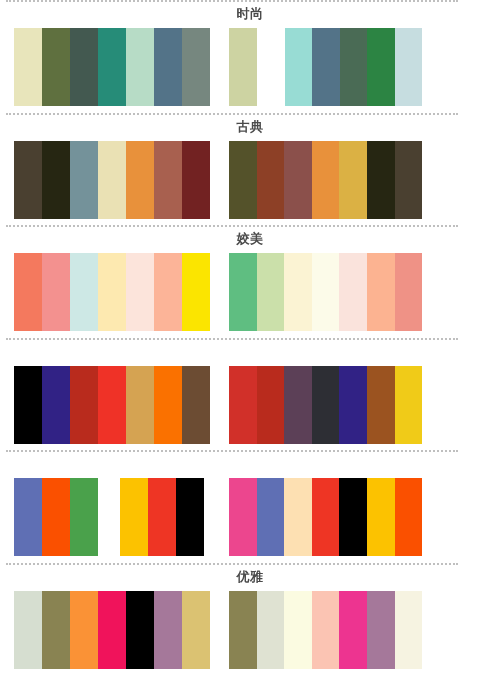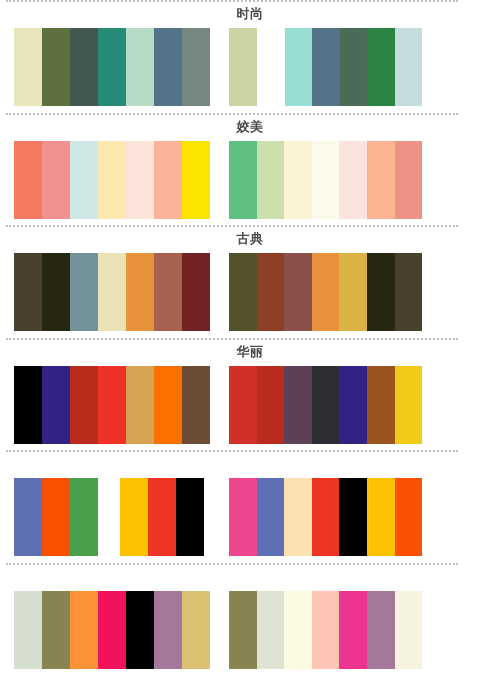--- a/index.html
+++ b/index.html
@@ -92,20 +92,44 @@
           <div class="swatch" title="#98dcd4" style="width: 27.4px; background: rgb(152, 220, 212);"></div>
           <div class="swatch" title="#537388" style="width: 27.4px; background: rgb(83, 115, 136);"></div>
           <div class="swatch" title="#4a6b55" style="width: 27.4px; background: rgb(74, 107, 85);"></div>
           <div class="swatch" title="#2c8443" style="width: 27.4px; background: rgb(44, 132, 67);"></div>
           <div class="swatch" title="#c6dde0" style="width: 27.4px; background: rgb(198, 221, 224);"></div>
         </div>
       </div>
     </div>
     <div class="palette-section">
       <div class="section-divider" style="border-top-color: rgb(180, 180, 180);"></div>
+      <div class="section-title" style="color: rgb(74, 74, 74);">古典</div>
+      <div class="swatch-row">
+        <div class="swatch-group" style="left: 14px;">
+          <div class="swatch" title="#4a4030" style="width: 28px; background: rgb(74, 64, 48);"></div>
+          <div class="swatch" title="#262612" style="width: 28px; background: rgb(38, 38, 18);"></div>
+          <div class="swatch" title="#74929a" style="width: 28px; background: rgb(116, 146, 154);"></div>
+          <div class="swatch" title="#eae1b4" style="width: 28px; background: rgb(234, 225, 180);"></div>
+          <div class="swatch" title="#e8913b" style="width: 28px; background: rgb(232, 145, 59);"></div>
+          <div class="swatch" title="#a8604f" style="width: 28px; background: rgb(168, 96, 79);"></div>
+          <div class="swatch" title="#722222" style="width: 28px; background: rgb(114, 34, 34);"></div>
+        </div>
+        <div class="swatch-group" style="left: 229px;">
+          <div class="swatch" title="#54522a" style="width: 27.6px; background: rgb(84, 82, 42);"></div>
+          <div class="swatch" title="#8d4026" style="width: 27.6px; background: rgb(141, 64, 38);"></div>
+          <div class="swatch" title="#8b504b" style="width: 27.6px; background: rgb(139, 80, 75);"></div>
+          <div class="swatch" title="#e8913b" style="width: 27.6px; background: rgb(232, 145, 59);"></div>
+          <div class="swatch" title="#dbb144" style="width: 27.6px; background: rgb(219, 177, 68);"></div>
+          <div class="swatch" title="#262612" style="width: 27.6px; background: rgb(38, 38, 18);"></div>
+          <div class="swatch" title="#4a4030" style="width: 27.6px; background: rgb(74, 64, 48);"></div>
+        </div>
+      </div>
+    </div>
+    <div class="palette-section">
+      <div class="section-divider" style="border-top-color: rgb(180, 180, 180);"></div>
       <div class="section-title" style="color: rgb(74, 74, 74);">姣美</div>
       <div class="swatch-row">
         <div class="swatch-group" style="left: 14px;">
           <div class="swatch" title="#f4795e" style="width: 28px; background: rgb(244, 121, 94);"></div>
           <div class="swatch" title="#f3918f" style="width: 28px; background: rgb(243, 145, 143);"></div>
           <div class="swatch" title="#cde8e5" style="width: 28px; background: rgb(205, 232, 229);"></div>
           <div class="swatch" title="#fde9b0" style="width: 28px; background: rgb(253, 233, 176);"></div>
           <div class="swatch" title="#fce4db" style="width: 28px; background: rgb(252, 228, 219);"></div>
           <div class="swatch" title="#fcb498" style="width: 28px; background: rgb(252, 180, 152);"></div>
           <div class="swatch" title="#fbe500" style="width: 28px; background: rgb(251, 229, 0);"></div>
@@ -116,45 +140,20 @@
           <div class="swatch" title="#fbf3d3" style="width: 27.6px; background: rgb(251, 243, 211);"></div>
           <div class="swatch" title="#fcfbe9" style="width: 27.6px; background: rgb(252, 251, 233);"></div>
           <div class="swatch" title="#fae3dc" style="width: 27.6px; background: rgb(250, 227, 220);"></div>
           <div class="swatch" title="#fcb391" style="width: 27.6px; background: rgb(252, 179, 145);"></div>
           <div class="swatch" title="#ef9286" style="width: 27.6px; background: rgb(239, 146, 134);"></div>
         </div>
       </div>
     </div>
     <div class="palette-section">
       <div class="section-divider" style="border-top-color: rgb(180, 180, 180);"></div>
-      <div class="section-title" style="color: rgb(74, 74, 74);">古典</div>
-      <div class="swatch-row">
-        <div class="swatch-group" style="left: 14px;">
-          <div class="swatch" title="#4a4030" style="width: 28px; background: rgb(74, 64, 48);"></div>
-          <div class="swatch" title="#262612" style="width: 28px; background: rgb(38, 38, 18);"></div>
-          <div class="swatch" title="#74929a" style="width: 28px; background: rgb(116, 146, 154);"></div>
-          <div class="swatch" title="#eae1b4" style="width: 28px; background: rgb(234, 225, 180);"></div>
-          <div class="swatch" title="#e8913b" style="width: 28px; background: rgb(232, 145, 59);"></div>
-          <div class="swatch" title="#a8604f" style="width: 28px; background: rgb(168, 96, 79);"></div>
-          <div class="swatch" title="#722222" style="width: 28px; background: rgb(114, 34, 34);"></div>
-        </div>
-        <div class="swatch-group" style="left: 229px;">
-          <div class="swatch" title="#54522a" style="width: 27.6px; background: rgb(84, 82, 42);"></div>
-          <div class="swatch" title="#8d4026" style="width: 27.6px; background: rgb(141, 64, 38);"></div>
-          <div class="swatch" title="#8b504b" style="width: 27.6px; background: rgb(139, 80, 75);"></div>
-          <div class="swatch" title="#e8913b" style="width: 27.6px; background: rgb(232, 145, 59);"></div>
-          <div class="swatch" title="#dbb144" style="width: 27.6px; background: rgb(219, 177, 68);"></div>
-          <div class="swatch" title="#262612" style="width: 27.6px; background: rgb(38, 38, 18);"></div>
-          <div class="swatch" title="#4a4030" style="width: 27.6px; background: rgb(74, 64, 48);"></div>
-        </div>
-      </div>
-    </div>
-    <div class="palette-section">
-      <div class="section-divider" style="border-top-color: rgb(180, 180, 180);"></div>
-      <div class="section-title" style="color: rgb(74, 74, 74);">华丽</div>
       <div class="swatch-row">
         <div class="swatch-group" style="left: 14px;">
           <div class="swatch" title="#000000" style="width: 28px; background: rgb(0, 0, 0);"></div>
           <div class="swatch" title="#312285" style="width: 28px; background: rgb(49, 34, 133);"></div>
           <div class="swatch" title="#b92b1d" style="width: 28px; background: rgb(185, 43, 29);"></div>
           <div class="swatch" title="#ef3227" style="width: 28px; background: rgb(239, 50, 39);"></div>
           <div class="swatch" title="#d5a352" style="width: 28px; background: rgb(213, 163, 82);"></div>
           <div class="swatch" title="#fa7100" style="width: 28px; background: rgb(250, 113, 0);"></div>
           <div class="swatch" title="#6c4c33" style="width: 28px; background: rgb(108, 76, 51);"></div>
         </div>
@@ -188,20 +187,21 @@
           <div class="swatch" title="#fde0b2" style="width: 27.6px; background: rgb(253, 224, 178);"></div>
           <div class="swatch" title="#ee3524" style="width: 27.6px; background: rgb(238, 53, 36);"></div>
           <div class="swatch" title="#000000" style="width: 27.6px; background: rgb(0, 0, 0);"></div>
           <div class="swatch" title="#fcc200" style="width: 27.6px; background: rgb(252, 194, 0);"></div>
           <div class="swatch" title="#fa5000" style="width: 27.6px; background: rgb(250, 80, 0);"></div>
         </div>
       </div>
     </div>
     <div class="palette-section">
       <div class="section-divider" style="border-top-color: rgb(180, 180, 180);"></div>
+      <div class="section-title" style="color: rgb(74, 74, 74);">优雅</div>
       <div class="swatch-row">
         <div class="swatch-group" style="left: 14px;">
           <div class="swatch" title="#d6ded0" style="width: 28px; background: rgb(214, 222, 208);"></div>
           <div class="swatch" title="#898352" style="width: 28px; background: rgb(137, 131, 82);"></div>
           <div class="swatch" title="#fa9236" style="width: 28px; background: rgb(250, 146, 54);"></div>
           <div class="swatch" title="#f0135b" style="width: 28px; background: rgb(240, 19, 91);"></div>
           <div class="swatch" title="#000000" style="width: 28px; background: rgb(0, 0, 0);"></div>
           <div class="swatch" title="#a5789a" style="width: 28px; background: rgb(165, 120, 154);"></div>
           <div class="swatch" title="#dbc272" style="width: 28px; background: rgb(219, 194, 114);"></div>
         </div>

